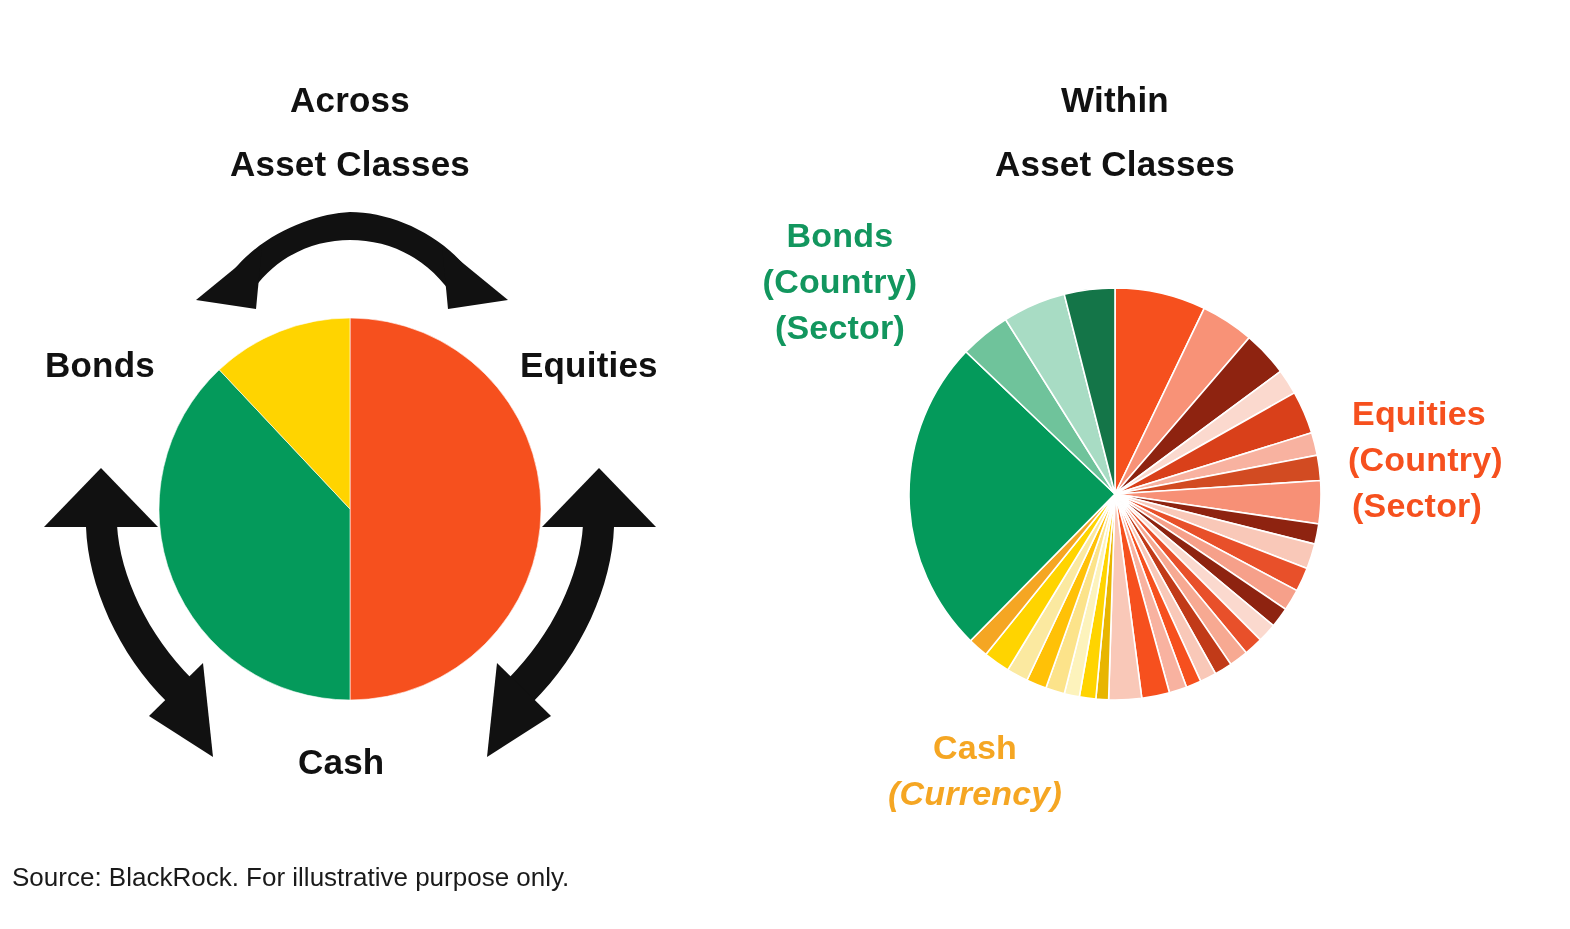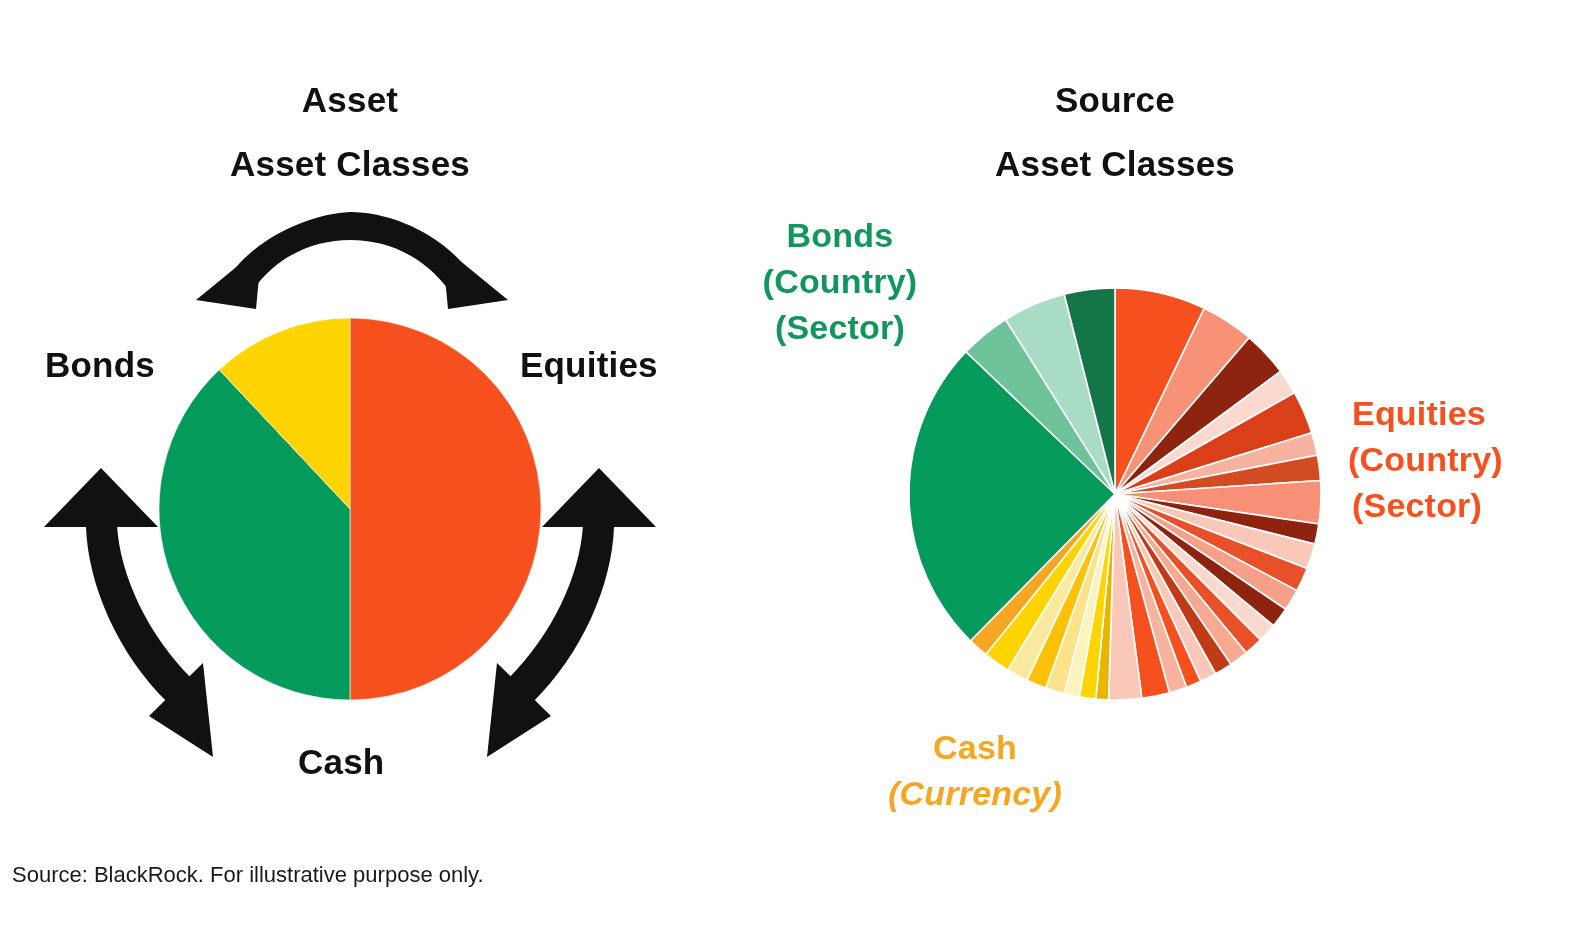--- a/index.html
+++ b/index.html
@@ -46,38 +46,38 @@
     letter-spacing:0.2px;
   }
   .grp-label.bonds{color:#12965E;text-align:center;}
   .grp-label.equities{color:#F6501E;text-align:left;}
   .grp-label.cash{color:#F5A623;text-align:center;}
 
   
   .source-note{
     position:absolute;
     left:12px;top:862px;
-    font-size:22px;
+    font-size:26px;
     color:#1a1a1a;
     white-space:nowrap;
     font-weight:400;
   }
 
   svg{display:block;overflow:visible;}
   .pie-svg{position:absolute;}
   .arrows-svg{position:absolute;left:0;top:0;pointer-events:none;}
 </style>
 </head>
 <body>
 
 <div id="stage">
 
   <div class="panel">
 
-    <div class="panel-title" style="left:180px;top:68px;width:340px;">Asset</div>
+    <div class="panel-title" style="left:180px;top:68px;width:340px;">Across</div>
     <div class="panel-title" style="left:150px;top:132px;width:400px;">Asset Classes</div>
 
     <div class="axis-label" style="left:45px;top:345px;">Bonds</div>
     <div class="axis-label" style="left:520px;top:345px;">Equities</div>
     <div class="axis-label" style="left:298px;top:742px;">Cash</div>
 
     <svg class="arrows-svg" width="1570" height="929" viewBox="0 0 1570 929">
 
       <g>
         <path d="M 222 287
@@ -119,21 +119,21 @@
           </path>
           <path d="M 0 0 L -130.748 -139.233 A 191 191 0 0 1 -0.000 -191.000 Z" fill="#FFD400" stroke="#FFFFFF" stroke-width="0.6">
             <title>Cash: 12</title>
           </path>
         </g>
     </svg>
   </div>
 
   <div class="panel">
 
-    <div class="panel-title" style="left:955px;top:68px;width:320px;">Source</div>
+    <div class="panel-title" style="left:955px;top:68px;width:320px;">Within</div>
     <div class="panel-title" style="left:945px;top:132px;width:340px;">Asset Classes</div>
 
     <div class="grp-label bonds" style="left:730px;top:212px;width:220px;">Bonds</div>
     <div class="grp-label bonds" style="left:730px;top:258px;width:220px;">(Country)</div>
     <div class="grp-label bonds" style="left:730px;top:304px;width:220px;">(Sector)</div>
 
     <div class="grp-label equities" style="left:1352px;top:390px;">Equities</div>
     <div class="grp-label equities" style="left:1348px;top:436px;">(Country)</div>
     <div class="grp-label equities" style="left:1352px;top:482px;">(Sector)</div>
 

